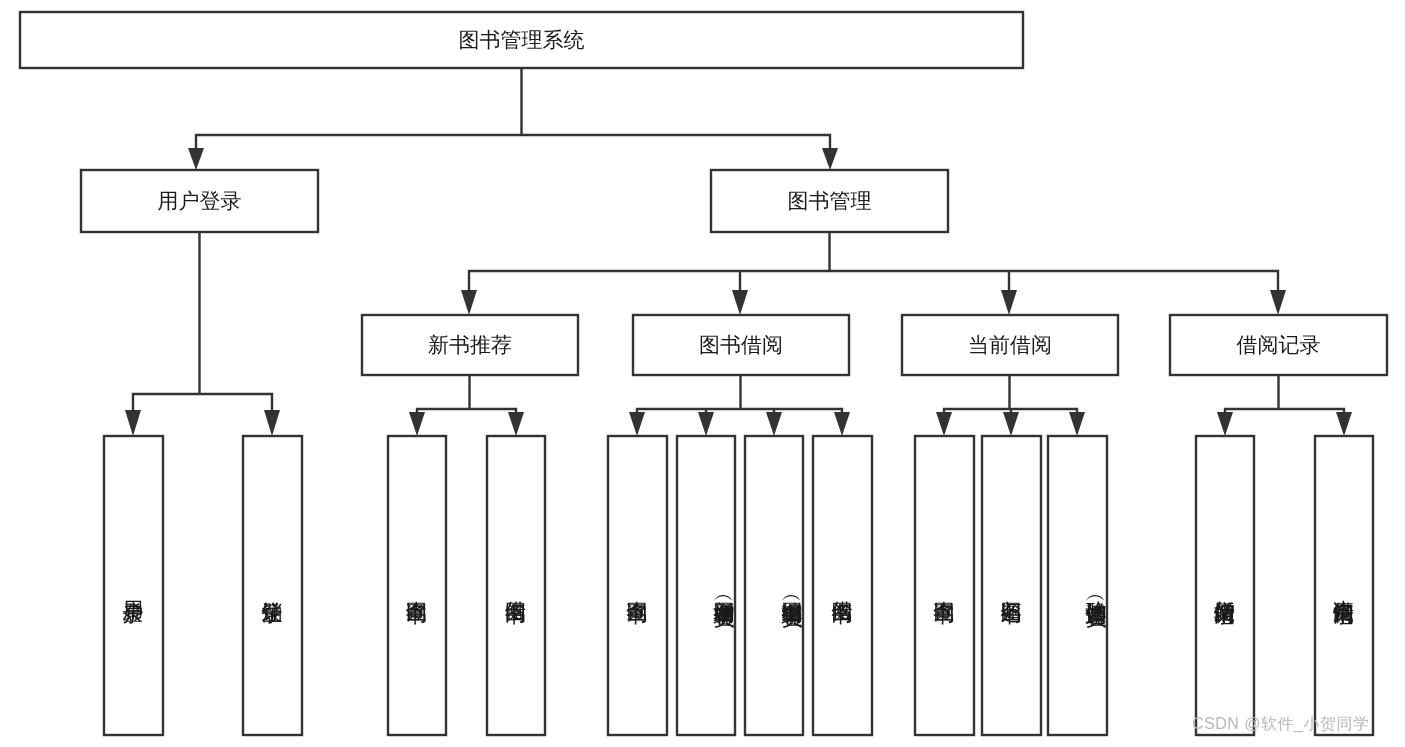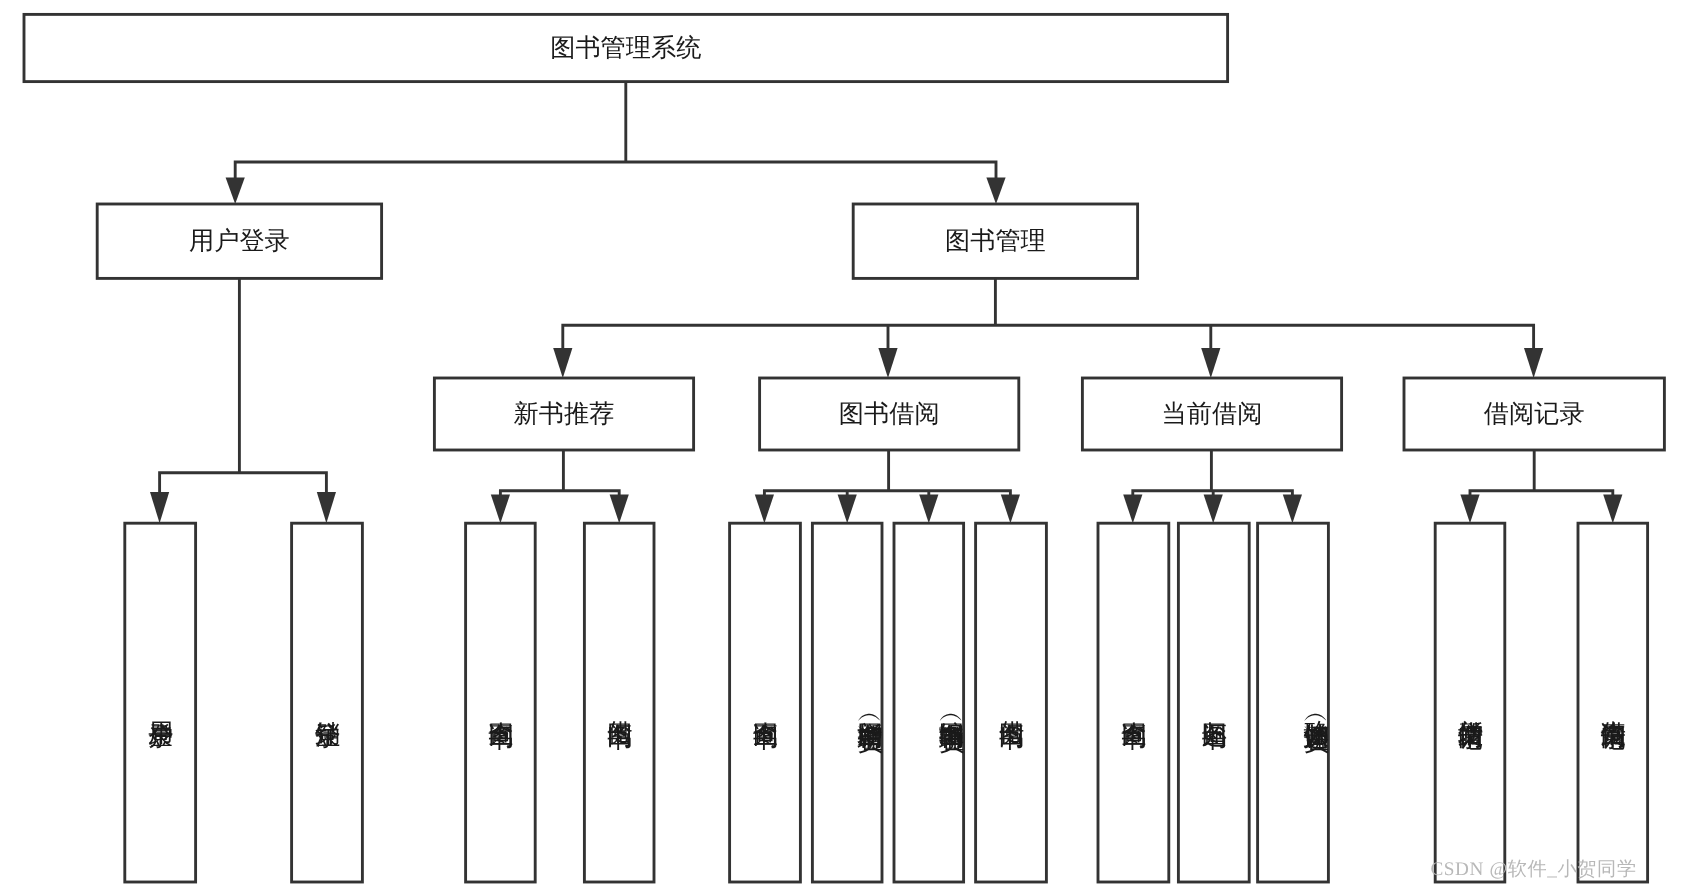--- a/index.html
+++ b/index.html
@@ -59,21 +59,21 @@
     letter-spacing: 1px;
     line-height: 1;
     white-space: nowrap;
     text-align: center;
     pointer-events: none;
   }
   .watermark {
     position: absolute;
     left: 1192px;
     top: 714px;
-    font-family: Liberation Serif, serif;
+    font-family: Liberation Sans, sans-serif;
     font-size: 16px;
     color: #b8b8b8;
     white-space: nowrap;
     letter-spacing: 0.5px;
   }
 </style>
 </head>
 <body>
 
 <div id="diagram-root">

